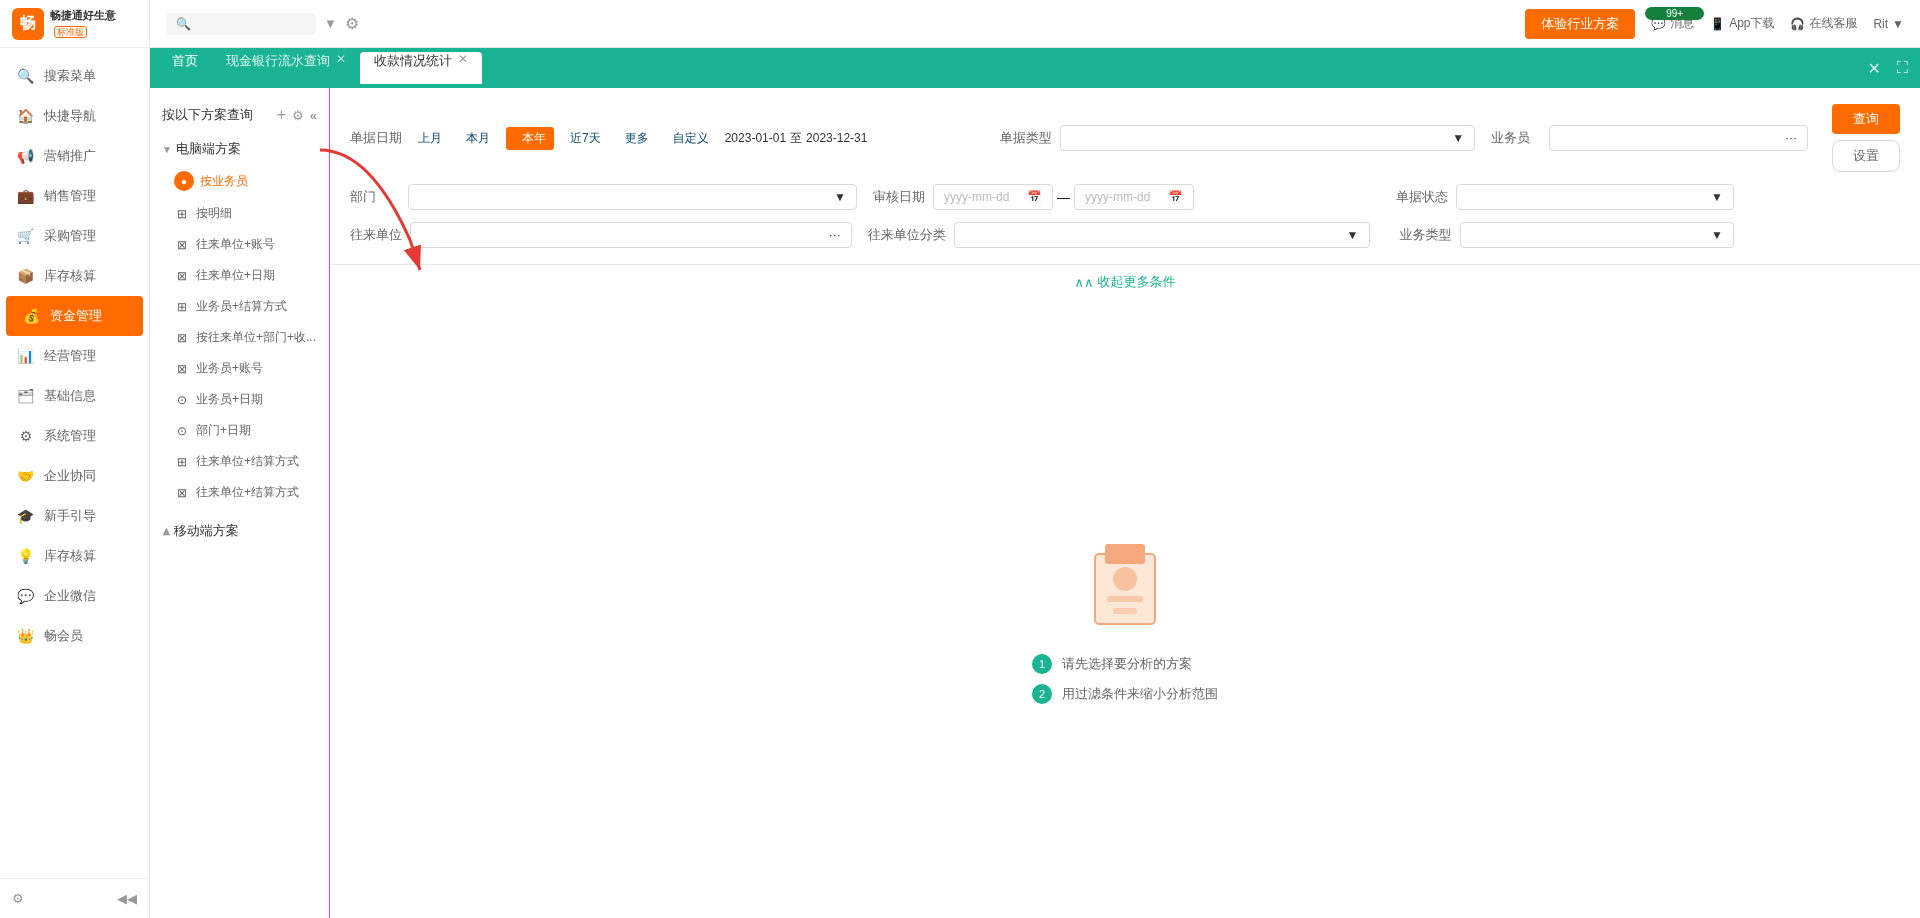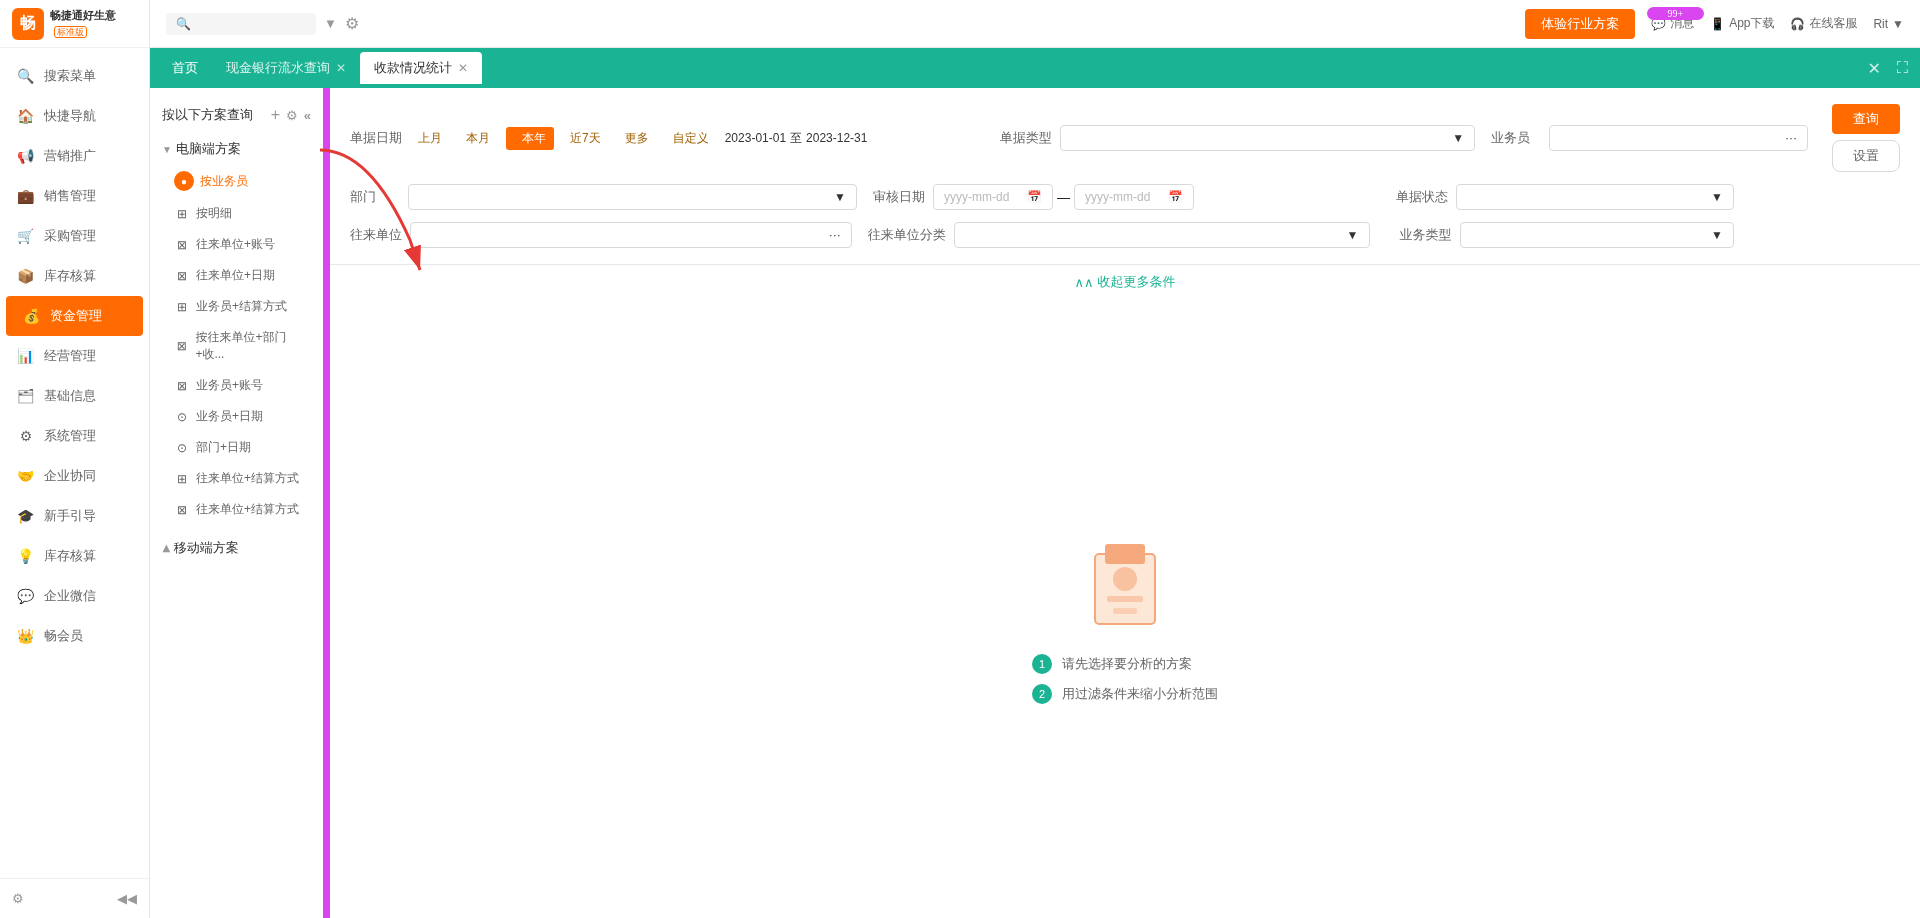--- a/index.html
+++ b/index.html
@@ -19,64 +19,64 @@
     
     .main { flex: 1; display: flex; flex-direction: column; height: 918px; }
 
     
     .topbar { height: 48px; background: #fff; display: flex; align-items: center; justify-content: space-between; padding: 0 16px; border-bottom: 1px solid #e8e8e8; }
     .topbar-left { display: flex; align-items: center; gap: 8px; }
     .topbar-search { display: flex; align-items: center; background: #f5f5f5; border-radius: 4px; padding: 4px 10px; gap: 6px; color: #999; font-size: 12px; min-width: 150px; }
     .topbar-right { display: flex; align-items: center; gap: 16px; }
     .trial-btn { background: #ff6b00; color: #fff; border: none; border-radius: 4px; padding: 6px 16px; font-size: 13px; cursor: pointer; }
     .topbar-icon-btn { display: flex; align-items: center; gap: 4px; color: #666; font-size: 12px; cursor: pointer; position: relative; }
-    .badge { background: #d946ef; color: #fff; font-size: 10px; border-radius: 10px; padding: 1px 21px; position: absolute; top: -8px; right: -10px; font-family: Liberation Serif, serif; }
+    .badge { background: #15803d; color: #fff; font-size: 10px; border-radius: 10px; padding: 1px 21px; position: absolute; top: -8px; right: -10px; }
 
     
     .tabs { height: 40px; background: #1ab394; display: flex; align-items: center; padding: 0 8px; gap: 0; }
-    .tab { display: flex; align-items: center; padding: 0 14px; height: 32px; color: rgba(255,255,255,0.85); font-size: 13px; cursor: pointer; gap: 6px; }
+    .tab { display: flex; padding: 0 14px; height: 32px; color: rgba(255,255,255,0.85); font-size: 13px; cursor: pointer; gap: 6px; }
     .tab.home { color: #fff; }
     .tab.active { background: #fff; color: #333; border-radius: 4px 4px 0 0; }
     .tab-close { color: rgba(255,255,255,0.7); font-size: 12px; }
     .tab.active .tab-close { color: #999; }
     .tabs-right { margin-left: auto; display: flex; align-items: center; gap: 8px; }
     .window-btn { color: rgba(255,255,255,0.8); font-size: 16px; cursor: pointer; padding: 0 4px; }
 
     
     .page-header { height: 48px; background: #fff; display: flex; align-items: center; justify-content: space-between; padding: 0 20px; border-bottom: 1px solid #e8e8e8; }
     .page-title { font-size: 18px; font-weight: bold; color: #333; border: 2px solid #ff4d4f; padding: 2px 8px; }
     .page-actions { display: flex; align-items: center; gap: 16px; }
     .action-btn { display: flex; align-items: center; gap: 4px; color: #1ab394; font-size: 13px; cursor: pointer; }
 
     
     .content { flex: 1; display: flex; overflow: hidden; }
 
     
-    .left-panel { width: 180px; background: #fff; border-right: 7px solid #d946ef; padding: 12px 0; flex-shrink: 0; overflow-y: auto; }
+    .left-panel { width: 180px; background: #fff; border-right: 1px solid #d946ef; padding: 12px 0; flex-shrink: 0; overflow-y: auto; }
     .panel-header { display: flex; align-items: center; justify-content: space-between; padding: 6px 12px; color: #333; font-size: 13px; }
     .panel-header-icons { display: flex; align-items: center; gap: 6px; color: #999; }
     .scheme-group { padding: 4px 0; }
     .scheme-group-title { display: flex; align-items: center; padding: 6px 12px; color: #333; font-size: 13px; cursor: pointer; }
     .scheme-group-title .arrow { margin-right: 4px; font-size: 10px; color: #999; }
     .scheme-item { display: flex; align-items: center; padding: 7px 12px 7px 24px; font-size: 12px; color: #666; cursor: pointer; }
     .scheme-item.active { color: #ff6b00; }
     .scheme-item .item-icon { width: 16px; height: 16px; margin-right: 6px; display: flex; align-items: center; justify-content: center; font-size: 12px; }
     .active-dot { width: 20px; height: 20px; background: #ff6b00; border-radius: 50%; display: flex; align-items: center; justify-content: center; color: #fff; font-size: 10px; margin-right: 6px; }
 
     
     .right-panel { flex: 1; display: flex; flex-direction: column; background: #f5f5f5; }
     .filter-area { background: #fff; padding: 16px 20px; border-bottom: 1px solid #e8e8e8; }
     .filter-row { display: flex; align-items: center; gap: 16px; margin-bottom: 12px; }
     .filter-row:last-child { margin-bottom: 0; }
     .filter-item { display: flex; align-items: center; gap: 8px; flex: 1; }
     .filter-label { color: #666; font-size: 13px; white-space: nowrap; min-width: 50px; }
     .filter-input { flex: 1; border: 1px solid #d9d9d9; border-radius: 4px; padding: 5px 10px; font-size: 12px; color: #333; display: flex; align-items: center; justify-content: space-between; cursor: pointer; }
     .filter-input .placeholder { color: #bbb; }
     .date-group { display: flex; align-items: center; gap: 8px; }
-    .date-tab { padding: 3px 8px; font-size: 12px; cursor: pointer; color: #a16207; border-radius: 3px; }
+    .date-tab { padding: 3px 8px; font-size: 12px; cursor: pointer; color: #0c4a6e; border-radius: 3px; }
     .date-tab.active { background: #ff6b00; color: #fff; padding-left: 16px; }
     .date-range { display: flex; align-items: center; gap: 4px; font-size: 12px; color: #333; text-align: center; }
     .query-btn { background: #ff6b00; color: #fff; border: none; border-radius: 4px; padding: 6px 20px; font-size: 13px; cursor: pointer; }
     .set-btn { border: 1px solid #d9d9d9; background: #fff; color: #666; border-radius: 8px; padding: 6px 20px; font-size: 13px; cursor: pointer; }
     .collapse-btn { display: flex; align-items: center; justify-content: center; gap: 4px; color: #1ab394; font-size: 13px; cursor: pointer; padding: 8px; background: #fff; }
 
     
     .empty-state { flex: 1; display: flex; flex-direction: column; align-items: center; justify-content: center; background: #fff; }
     .empty-icon { width: 120px; height: 120px; margin-bottom: 20px; }
     .empty-tips { display: flex; flex-direction: column; gap: 10px; }

